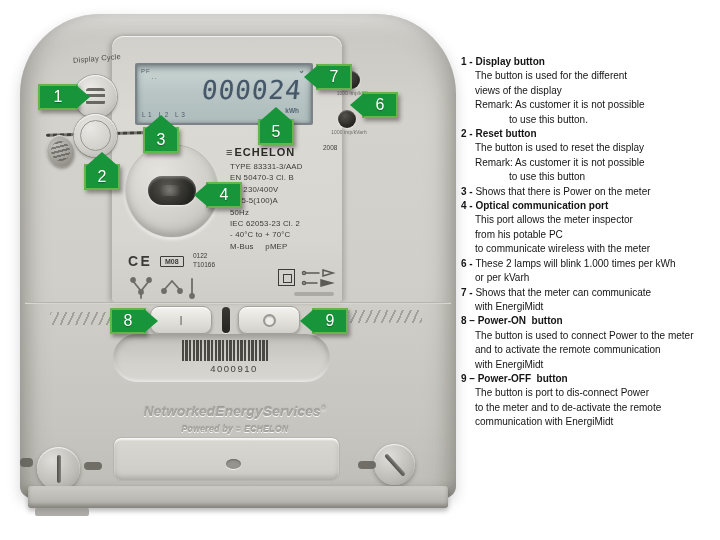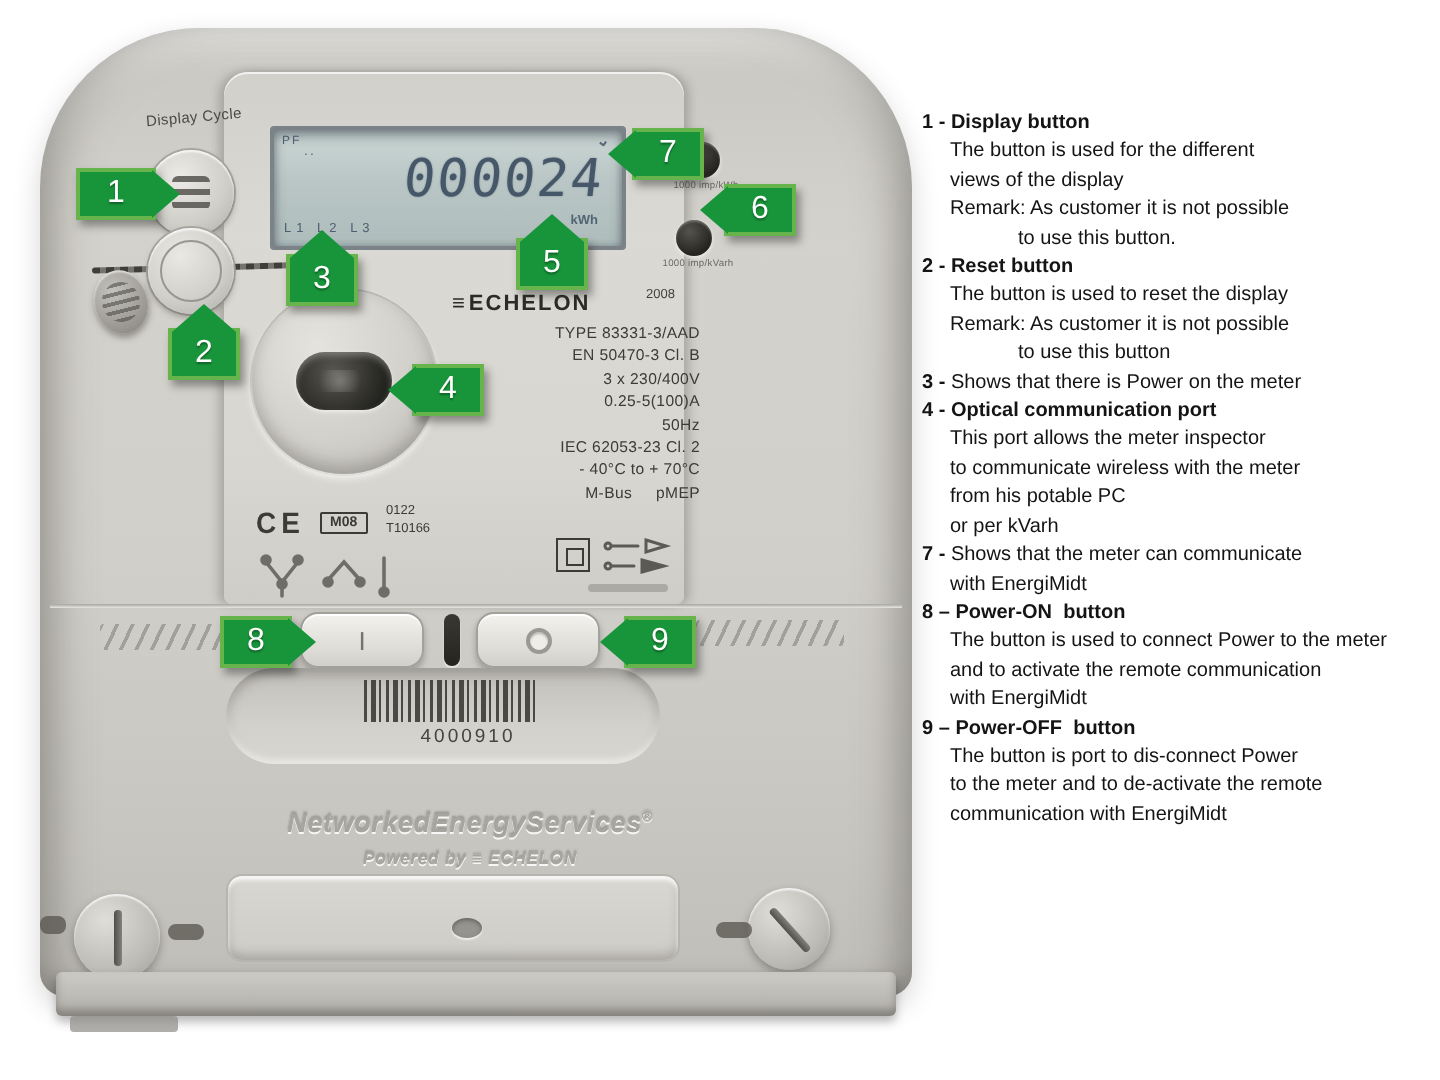--- a/index.html
+++ b/index.html
@@ -91,21 +91,21 @@
   .lamp-label { position:absolute; width:64px; text-align:center; font-size:6px; color:#6b6963;
     transform:scale(.8); letter-spacing:.2px; filter:blur(.3px); }
   .lamp-label1 { left:301px; top:76px; }
   .lamp-label2 { left:297px; top:115px; }
   
   .brand-line { position:absolute; left:206px; top:128px; width:100px; color:#2b2b27; }
   .brand-glyph { font-size:11px; font-weight:700; margin-right:2px; }
   .brand-name { font-size:11px; font-weight:700; letter-spacing:1px; }
   .brand-year { position:absolute; left:303px; top:130px; font-size:6.5px; color:#44423e; }
   .nameplate { position:absolute; left:210px; top:147px; width:120px; color:#3b3b37; }
-  .np-line { font-size:7.8px; line-height:11.4px; white-space:pre; letter-spacing:.2px;text-align:right; }
+  .np-line { font-size:7.8px; line-height:11.4px; white-space:pre; letter-spacing:.2px; }
   
   .optical-port { position:absolute; left:106px; top:131px; width:92px; height:92px; border-radius:50%;
     background:radial-gradient(circle at 36% 30%, #e5e3de, #d2d0ca 55%, #bdbbb5 92%);
     box-shadow:0 2px 4px rgba(255,255,255,.8), inset 0 -4px 8px rgba(105,103,97,.4), 0 0 0 1px #b3b1ab; }
   .optical-eye { position:absolute; left:22px; top:31px; width:48px; height:29px; border-radius:15px;
     background:radial-gradient(circle at 40% 35%, #595751, #23231f 75%);
     box-shadow:inset 0 2px 3px rgba(255,255,255,.3), 0 1px 2px rgba(255,255,255,.6); }
   .optical-eye::after { content:""; position:absolute; left:9px; top:9px; width:26px; height:11px; border-radius:6px;
     background:radial-gradient(circle at 50% 50%, rgba(160,158,150,.55), rgba(0,0,0,0) 75%); }
   
@@ -380,24 +380,25 @@
         <div class="leg-line ind1">The button is used to reset the display</div>
         <div class="leg-line ind1">Remark: As customer it is not possible</div>
         <div class="leg-line ind2">to use this button</div>
       </div>
       <div>
         <div class="leg-line"><span class="leg-num">3 - </span><span class="leg-title">Shows that there is Power on the meter</span></div>
       </div>
       <div>
         <div class="leg-line"><span class="leg-num">4 - </span><span class="leg-title-bold">Optical communication port</span></div>
         <div class="leg-line ind1">This port allows the meter inspector</div>
+        <div class="leg-line ind1">from his potable PC</div>
         <div class="leg-line ind1">to communicate wireless with the meter</div>
-        <div class="leg-line ind1">from his potable PC</div>
-      </div>
-      <div>
+      </div>
+      <div>
+        <div class="leg-line"><span class="leg-num">6 - </span><span class="leg-title">These 2 lamps will blink 1.000 times per kWh</span></div>
         <div class="leg-line ind1">or per kVarh</div>
       </div>
       <div>
         <div class="leg-line"><span class="leg-num">7 - </span><span class="leg-title">Shows that the meter can communicate</span></div>
         <div class="leg-line ind1">with EnergiMidt</div>
       </div>
       <div>
         <div class="leg-line"><span class="leg-num">8 – </span><span class="leg-title-bold">Power-ON&nbsp; button</span></div>
         <div class="leg-line ind1">The button is used to connect Power to the meter</div>
         <div class="leg-line ind1">and to activate the remote communication</div>

